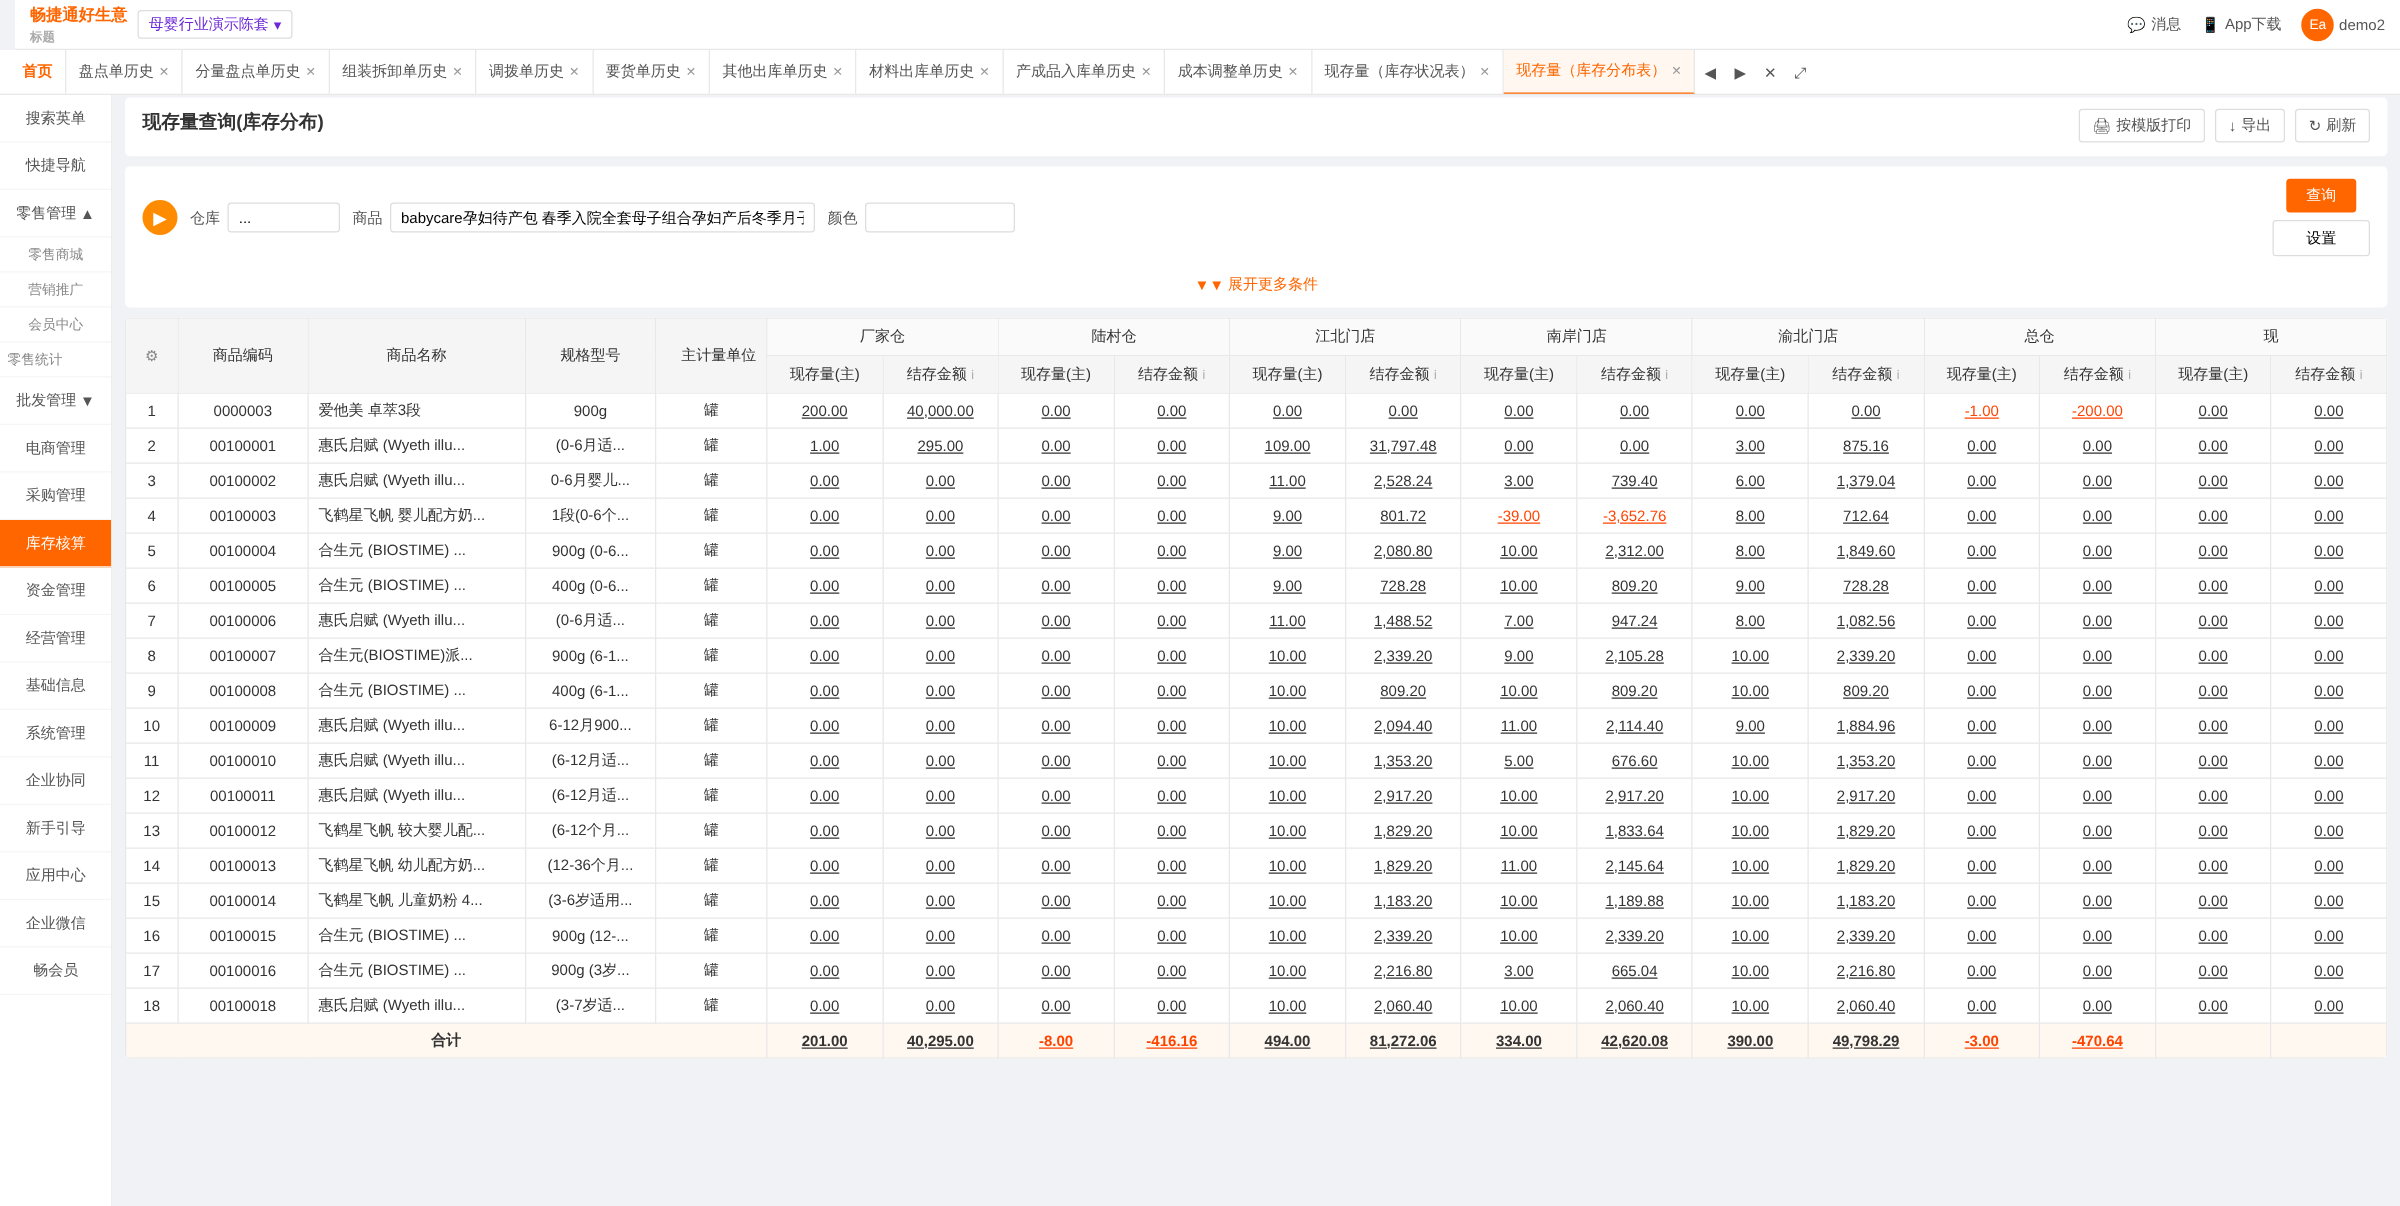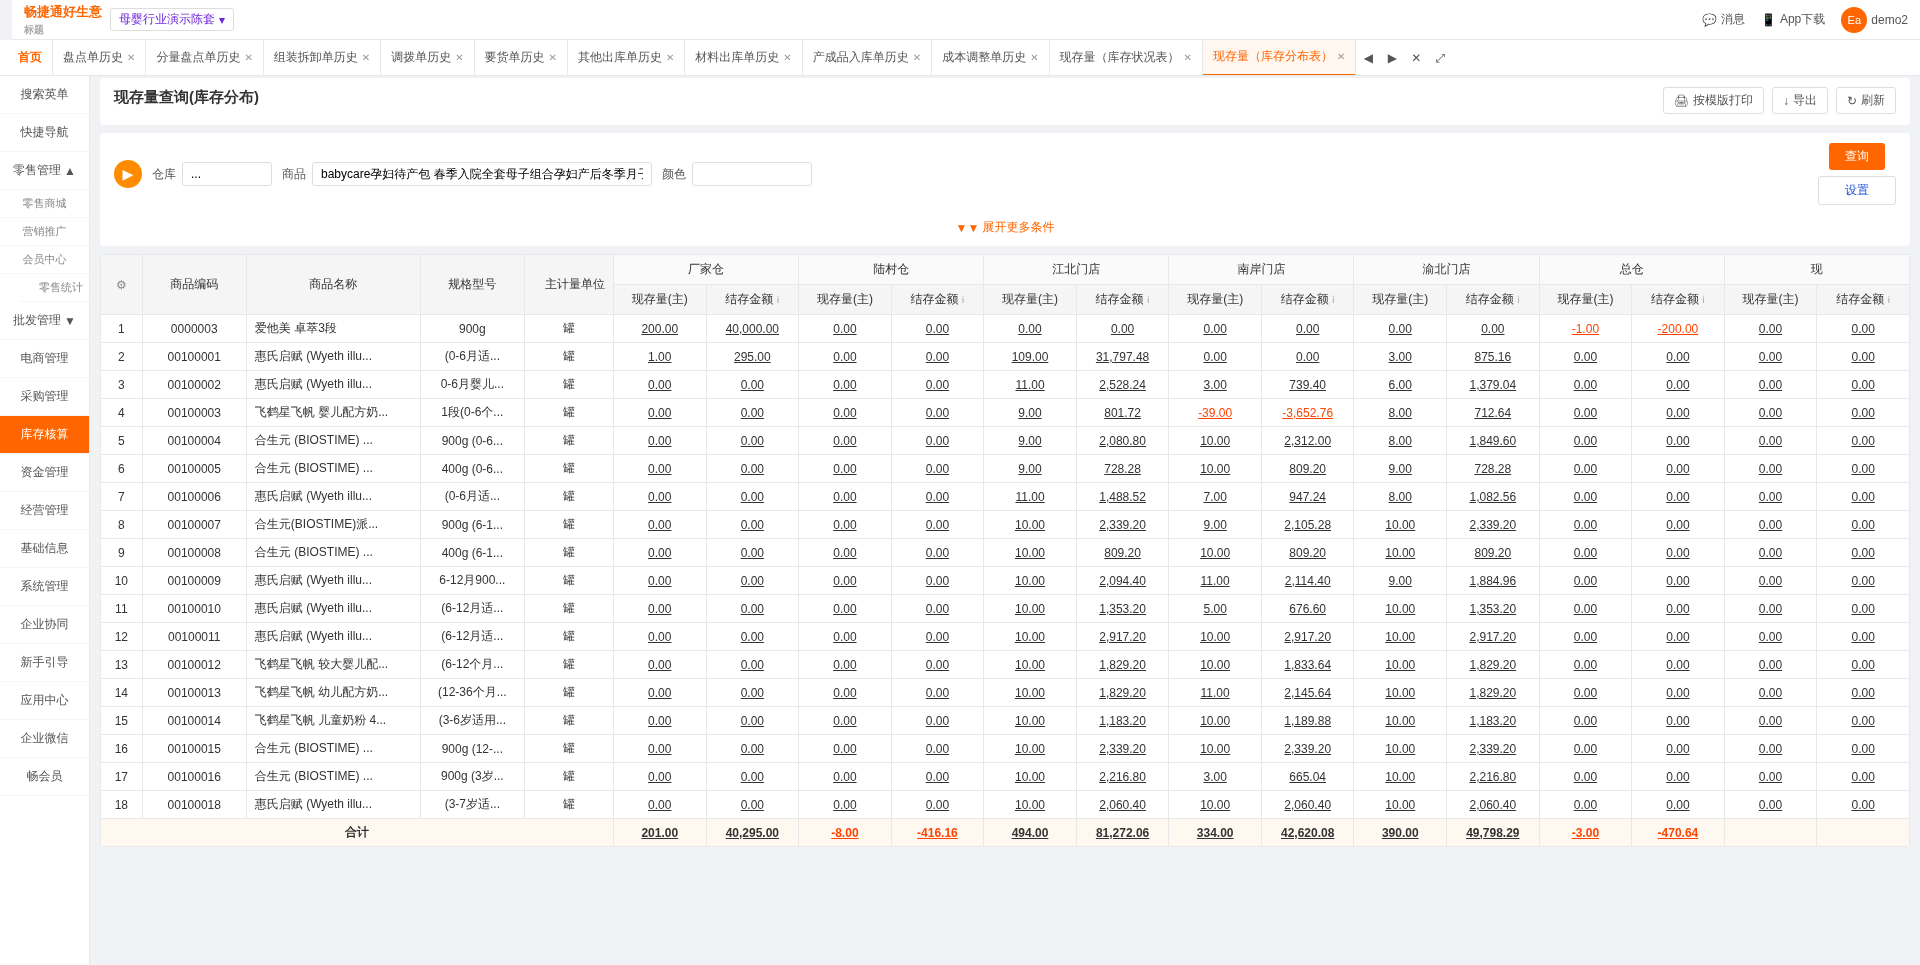--- a/index.html
+++ b/index.html
@@ -43,21 +43,21 @@
     
     .search-bar { background: #fff; padding: 10px 14px; margin-bottom: 8px; border-radius: 4px; display: flex; align-items: center; flex-wrap: wrap; gap: 10px; position: relative; }
     .search-expand { width: 28px; height: 28px; background: #ff8c00; color: #fff; border: none; border-radius: 50%; cursor: pointer; font-size: 14px; display: flex; align-items: center; justify-content: center; flex-shrink: 0; }
     .search-field { display: flex; align-items: center; gap: 6px; }
     .search-label { color: #555; font-size: 12px; white-space: nowrap; }
     .search-input { border: 1px solid #ddd; border-radius: 3px; padding: 4px 8px; font-size: 12px; width: 90px; }
     .search-input-long { border: 1px solid #ddd; border-radius: 3px; padding: 4px 8px; font-size: 12px; width: 340px; }
     .search-input-color { border: 1px solid #ddd; border-radius: 3px; padding: 4px 8px; font-size: 12px; width: 120px; }
     .expand-btn { color: #ff6600; font-size: 12px; cursor: pointer; display: flex; align-items: center; gap: 3px; }
     .btn-query { background: #ff6600; color: #fff; border: none; padding: 5px 16px; border-radius: 3px; cursor: pointer; font-size: 12px; }
-    .btn-settings { background: #fff; color: #1d4ed8; border: 1px solid #ddd; padding: 5px 26px; border-radius: 3px; cursor: pointer; font-size: 12px; }
+    .btn-settings { background: #fff; color: #000000; border: 1px solid #ddd; padding: 5px 26px; border-radius: 3px; cursor: pointer; font-size: 12px; }
     .search-right { margin-left: auto; display: flex; gap: 6px; align-items: center; flex-direction: column; }
 
     
     .table-container { background: #fff; border-radius: 4px; overflow: auto; max-height: calc(100vh - 260px); }
     table { width: 100%; border-collapse: collapse; font-size: 12px; }
     thead th { background: #f5f5f5; border: 1px solid #e8e8e8; padding: 6px 8px; text-align: center; white-space: nowrap; font-weight: 500; color: #333; position: sticky; top: 0; z-index: 2; }
     thead th.group-header { background: #fafafa; }
     tbody td { border: 1px solid #e8e8e8; padding: 5px 8px; text-align: center; white-space: nowrap; color: #333; }
     tbody tr.total-row { background: #fff8f0; font-weight: bold; }
     .num-cell { text-decoration: underline; color: #333; cursor: pointer; }
@@ -154,21 +154,21 @@
   <div class="tab-nav-btn">⤢</div>
 </div>
 
 <div class="sidebar">
   <div class="sidebar-item">搜索英单</div>
   <div class="sidebar-item">快捷导航</div>
   <div class="sidebar-item" style="display:flex;align-items:center;justify-content:center;gap:3px;">零售管理 <span>▲</span></div>
   <div class="sidebar-sub" style="text-align:center;">零售商城</div>
   <div class="sidebar-sub" style="text-align:center;">营销推广</div>
   <div class="sidebar-sub" style="text-align:center;">会员中心</div>
-  <div class="sidebar-sub" style="text-align:right;margin-left:20px;">零售统计</div>
+  <div class="sidebar-sub" style="text-align:left;">零售统计</div>
   <div class="sidebar-item" style="display:flex;align-items:center;justify-content:center;gap:3px;">批发管理 <span>▼</span></div>
   <div class="sidebar-item">电商管理</div>
   <div class="sidebar-item">采购管理</div>
   <div class="sidebar-item active">库存核算</div>
   <div class="sidebar-item">资金管理</div>
   <div class="sidebar-item">经营管理</div>
   <div class="sidebar-item">基础信息</div>
   <div class="sidebar-item">系统管理</div>
   <div class="sidebar-item">企业协同</div>
   <div class="sidebar-item">新手引导</div>

